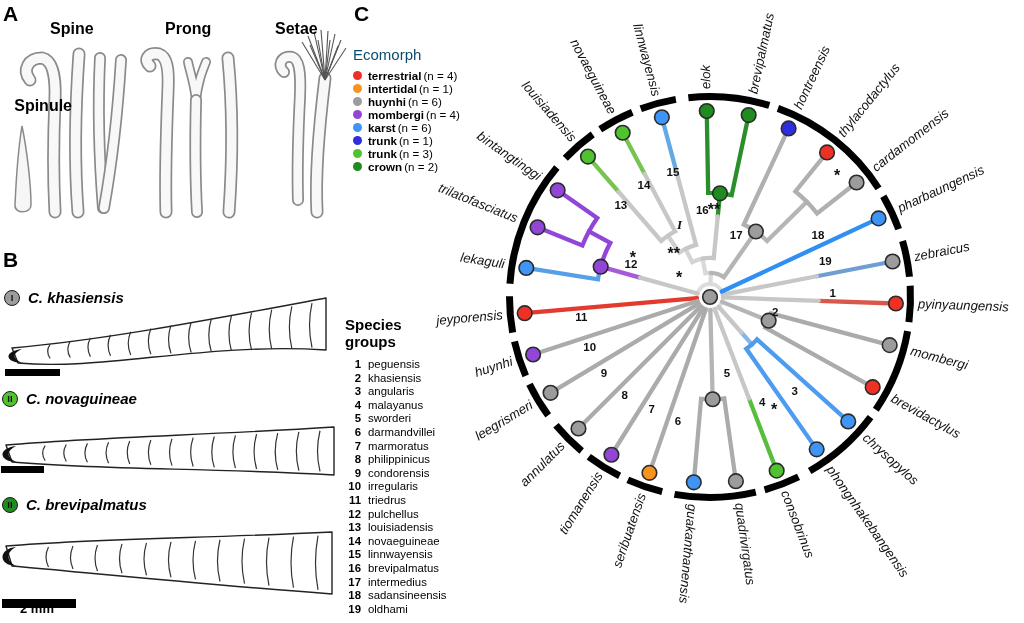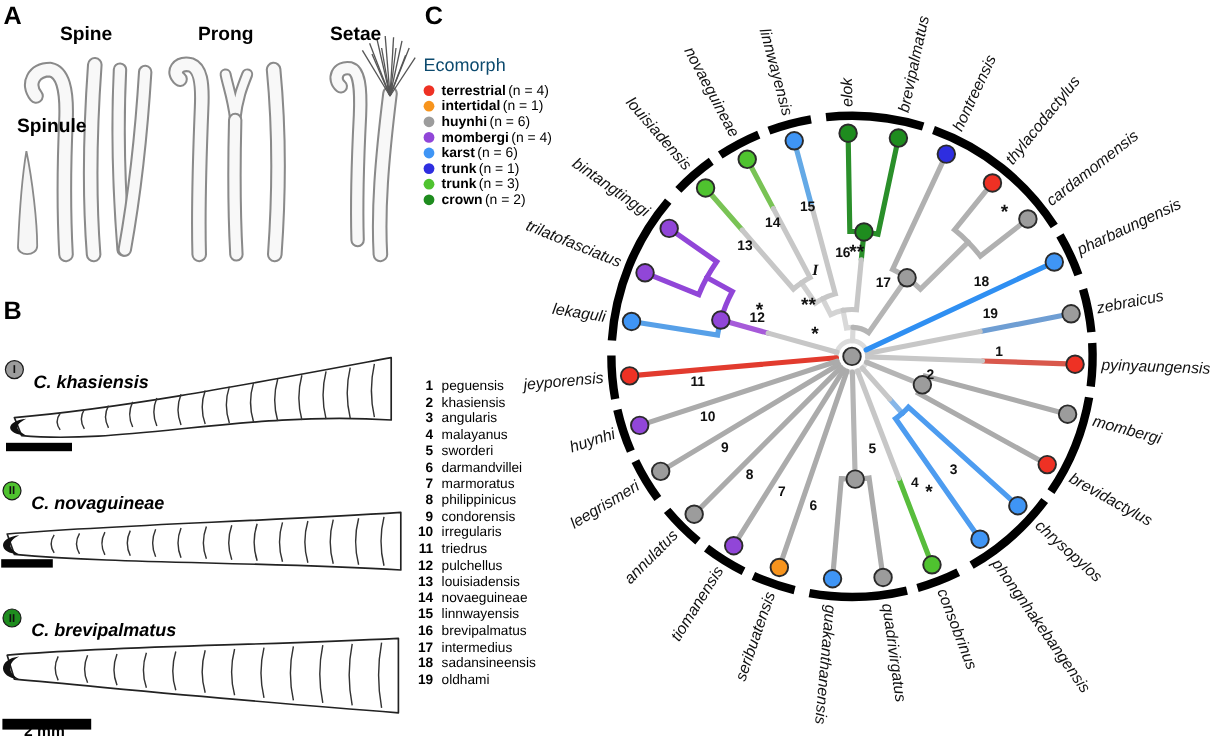--- a/index.html
+++ b/index.html
@@ -11,21 +11,21 @@
   .legend-title{font-weight:normal;font-size:15px;color:#0c4a6e;margin-bottom:6px;}
   .eco-row{display:flex;align-items:center;font-size:11.6px;line-height:13px;height:13px;color:#000;}
   .swatch{width:9px;height:9px;border-radius:50%;margin-right:6px;flex:none;}
   .eco-name{font-weight:bold;margin-right:2px;}
   .sg-title{font-weight:bold;font-size:15px;line-height:17px;color:#000;margin-bottom:8px;width:80px;}
   .sg-row{display:flex;font-size:11.4px;line-height:13.6px;color:#000;}
   .sg-num{font-weight:bold;width:16px;text-align:right;margin-right:7px;flex:none;}
   .sg-name{}
   .b-row{display:flex;align-items:center;gap:8px;}
   .numeral{width:16px;height:16px;border-radius:50%;border:1.6px solid #1a1a1a;font-size:9.5px;font-weight:bold;color:#111;display:flex;align-items:center;justify-content:center;flex:none;box-sizing:border-box;}
-  .b-name{font-weight:bold;font-style:italic;font-size:15px;color:#000;margin-top:21px;}
+  .b-name{font-weight:bold;font-style:italic;font-size:15px;color:#000;}
   .bar{position:absolute;background:#000;}
   .mm{font-weight:bold;font-size:13px;color:#000;margin-top:20px;}
   svg{display:block;}
 </style>
 </head>
 <body>
 
 <div id="fig">
 
   <svg id="panelA" class="abs" style="left:0;top:0" width="350" height="230" viewBox="0 0 350 230">
@@ -179,20 +179,21 @@
         </div>
         <div class="eco-row">
           <span class="swatch" style="background: rgb(30, 140, 30);"></span>
           <span class="eco-name">crown</span>
           <span>(n = 2)</span>
         </div>
       </div>
   </div>
 
   <div class="abs" style="left:345px;top:316px;width:135px">
+    <div class="sg-title">Species groups</div>
     <div id="sgRows">
         <div class="sg-row">
           <span class="sg-num">1</span>
           <span class="sg-name">peguensis</span>
         </div>
         <div class="sg-row">
           <span class="sg-num">2</span>
           <span class="sg-name">khasiensis</span>
         </div>
         <div class="sg-row">

